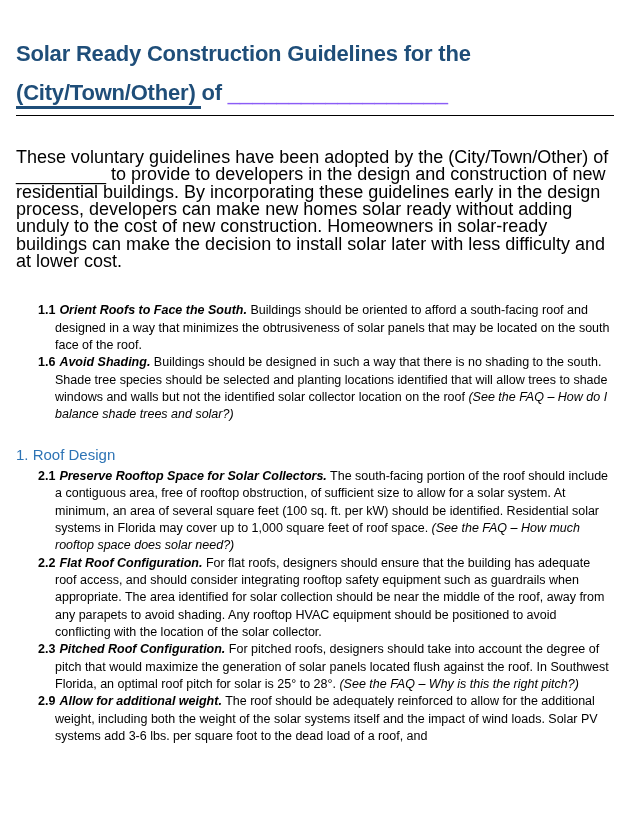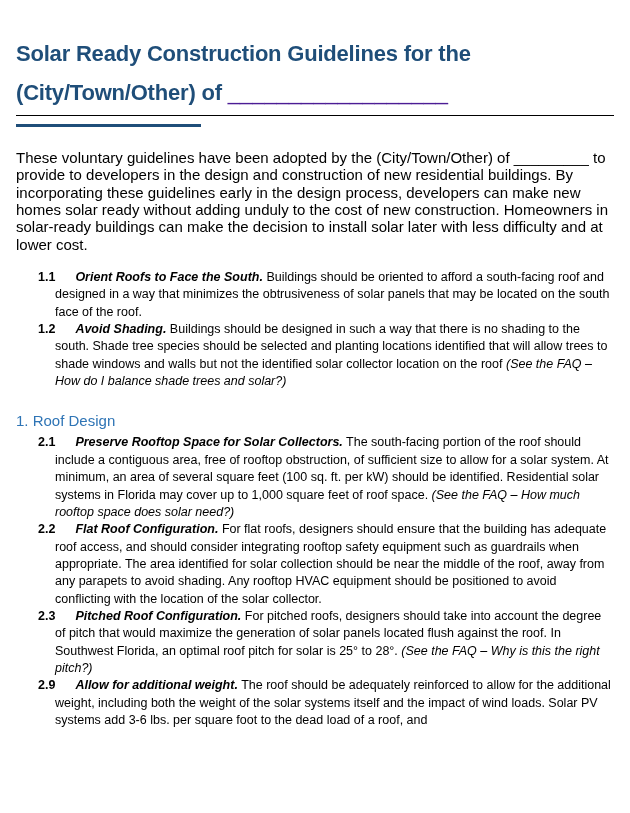--- a/index.html
+++ b/index.html
@@ -24,58 +24,58 @@
   h1.doc-title {
     margin: 0;
     font-size: 22px;
     line-height: 39px;
     font-weight: bold;
     color: #1f4e79;
     letter-spacing: -0.2px;
   }
   .title-underlined {
     border-bottom: 3px solid #1f4e79;
-    padding-bottom: 19px;
+    padding-bottom: 1px;
   }
   .title-blank {
     font-weight: normal;
-    color: #4c1d95;
+    color: #8b5cf6;
     letter-spacing: 0;
     text-align: center;
   }
   
   hr.title-rule {
     border: none;
     border-top: 1.5px solid #000000;
     margin: 3px 0 0 0;
   }
   
   .intro {
-    margin: 33px 0 16px 0;
-    font-size: 15px;
+    margin: 33px 0 32px 0;
+    font-size: 18px;
     line-height: 17.35px;
   }
   h2.section-heading {
     margin: 22px 0 4px 0;
     font-size: 15px;
     line-height: 18px;
     font-weight: normal;
     color: #2e74b5;
   }
   .items {
     font-size: 12.5px;
     line-height: 17.35px;
   }
   .item {
     padding-left: 39px;
     text-indent: -17px;
   }
   .item .num {
     font-weight: bold;
-    margin-right: 20px;
+    margin-right: 4px;
   }
   .item b {
     font-weight: bold;
     font-style: italic;
   }
   .item i {
     font-style: italic;
   }
 </style>
 </head>
@@ -90,21 +90,21 @@
 
   <hr class="title-rule">
 
   <p class="intro">These voluntary guidelines have been adopted by the (City/Town/Other) of _________ to provide to developers in the design and construction of new residential buildings. By incorporating these guidelines early in the design process, developers can make new homes solar ready without adding unduly to the cost of new construction. Homeowners in solar-ready buildings can make the decision to install solar later with less difficulty and at lower cost.</p>
 
   <div class="items">
     <div class="item">
       <span class="num">1.1</span><b>Orient Roofs to Face the South.</b><span> Buildings should be oriented to afford a south-facing roof and designed in a way that minimizes the obtrusiveness of solar panels that may be located on the south face of the roof.</span><i></i>
     </div>
     <div class="item">
-      <span class="num">1.2</span><b>Avoid Shading.</b><span> Buildings should be designed in such a way that there is no shading to the south. Shade tree species should be selected and planting locations identified that will allow trees to shade windows and walls but not the identified solar collector location on the roof </span><i>(See the FAQ – How do I balance shade trees and solar?)</i>
+      <span class="num">1.6</span><b>Avoid Shading.</b><span> Buildings should be designed in such a way that there is no shading to the south. Shade tree species should be selected and planting locations identified that will allow trees to shade windows and walls but not the identified solar collector location on the roof </span><i>(See the FAQ – How do I balance shade trees and solar?)</i>
     </div>
   </div>
 
   <h2 class="section-heading">1. Roof Design</h2>
   <div class="items">
     <div class="item">
       <span class="num">2.1</span><b>Preserve Rooftop Space for Solar Collectors.</b><span> The south-facing portion of the roof should include a contiguous area, free of rooftop obstruction, of sufficient size to allow for a solar system. At minimum, an area of several square feet (100 sq. ft. per kW) should be identified. Residential solar systems in Florida may cover up to 1,000 square feet of roof space. </span><i>(See the FAQ – How much rooftop space does solar need?)</i>
     </div>
     <div class="item">
       <span class="num">2.2</span><b>Flat Roof Configuration.</b><span> For flat roofs, designers should ensure that the building has adequate roof access, and should consider integrating rooftop safety equipment such as guardrails when appropriate. The area identified for solar collection should be near the middle of the roof, away from any parapets to avoid shading. Any rooftop HVAC equipment should be positioned to avoid conflicting with the location of the solar collector.</span><i></i>

